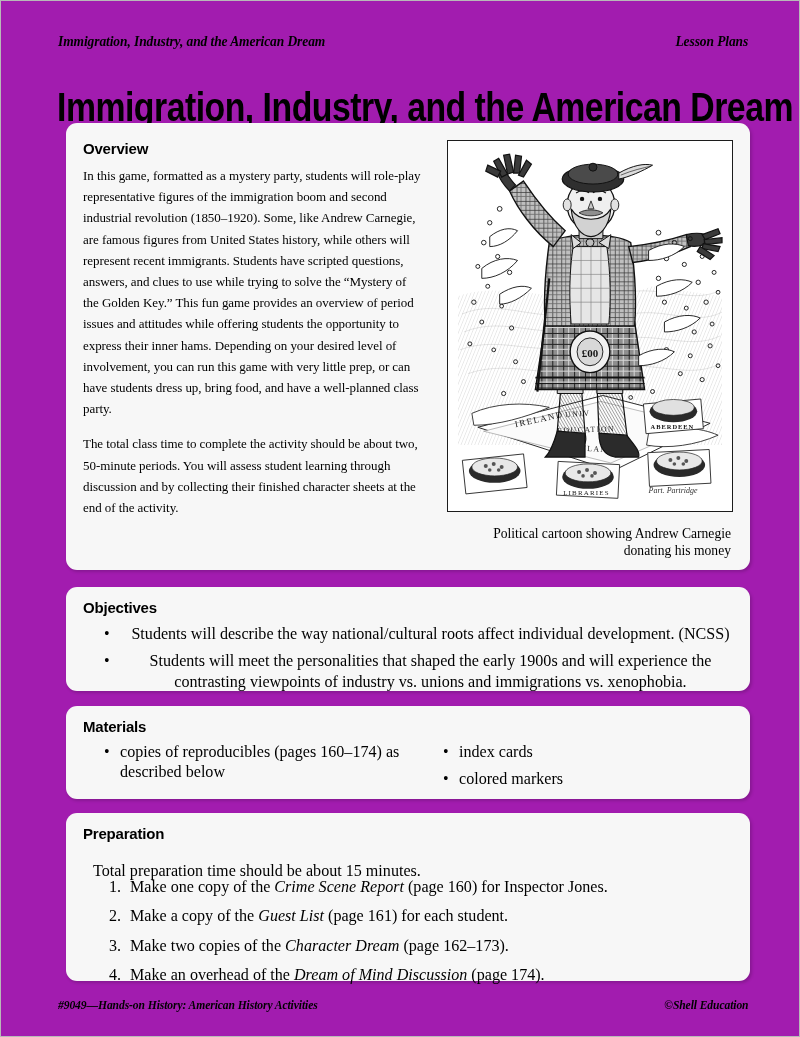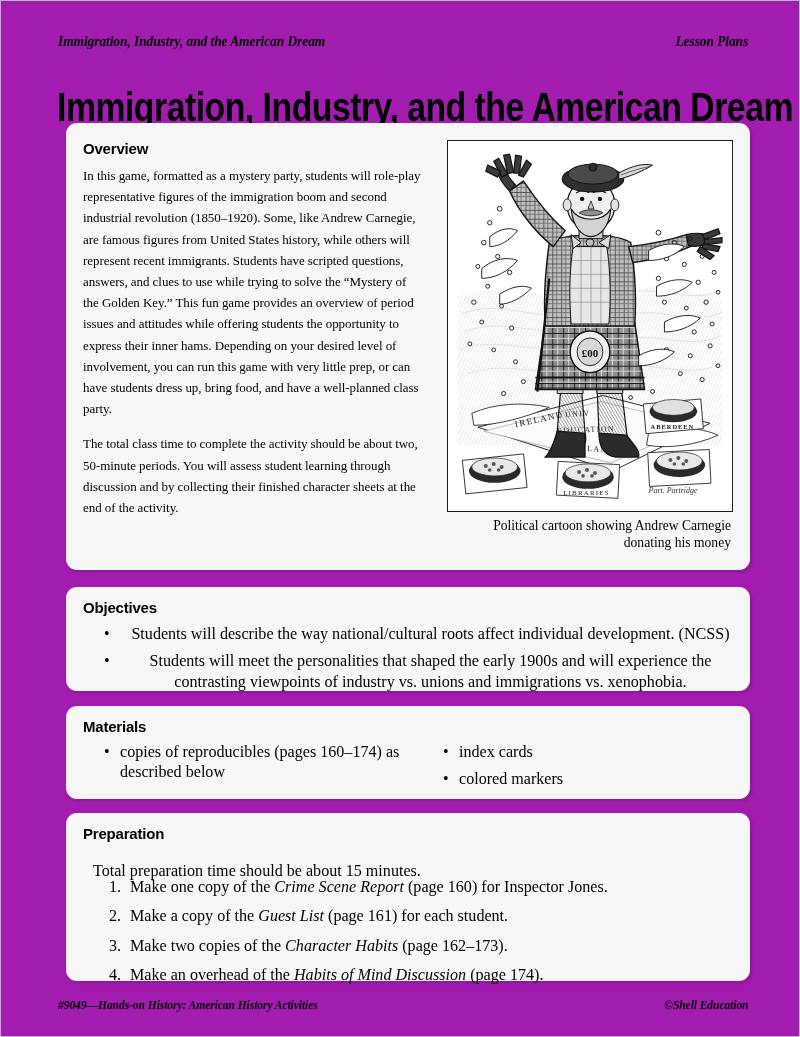--- a/index.html
+++ b/index.html
@@ -124,21 +124,21 @@
     box-sizing: border-box;
     width: 286px;
     height: 372px;
     border: 1.2px solid #1c1c1c;
     background: #ffffff;
     padding: 6px;
     overflow: hidden;
   }
   .figure-frame svg { display: block; width: 100%; height: 100%; }
   .figure-caption {
-    margin-top: 6px;
+    margin-top: 14px;
     text-align: right;
     font-size: 13.6px;
     line-height: 16.6px;
     padding-right: 2px;
   }
   .figure-caption .src { font-style: italic; display: block; }
 
   
   ul.bullets, ol.numlist {
     margin: 0;
@@ -532,24 +532,24 @@
       <h2 class="panel-heading">Preparation</h2>
       <p class="prep-intro">Total preparation time should be about 15 minutes.</p>
       <ol class="numlist prep-list">
         <li>
           <span class="num">1.</span><span>Make one copy of the </span><span class="it">Crime Scene Report</span><span> (page 160) for Inspector Jones.</span>
         </li>
         <li>
           <span class="num">2.</span><span>Make a copy of the </span><span class="it">Guest List</span><span> (page 161) for each student.</span>
         </li>
         <li>
-          <span class="num">3.</span><span>Make two copies of the </span><span class="it">Character Habits</span><span> (page 162–173).</span>
+          <span class="num">3.</span><span>Make two copies of the </span><span class="it">Character Dream</span><span> (page 162–173).</span>
         </li>
         <li>
-          <span class="num">4.</span><span>Make an overhead of the </span><span class="it">Habits of Mind Discussion</span><span> (page 174).</span>
+          <span class="num">4.</span><span>Make an overhead of the </span><span class="it">Dream of Mind Discussion</span><span> (page 174).</span>
         </li>
       </ol>
     </section>
 
     <div class="footer">
       <span class="left">#9049—Hands-on History:  American History Activities</span>
       <span class="right">©Shell Education</span>
     </div>
 
   </div>

